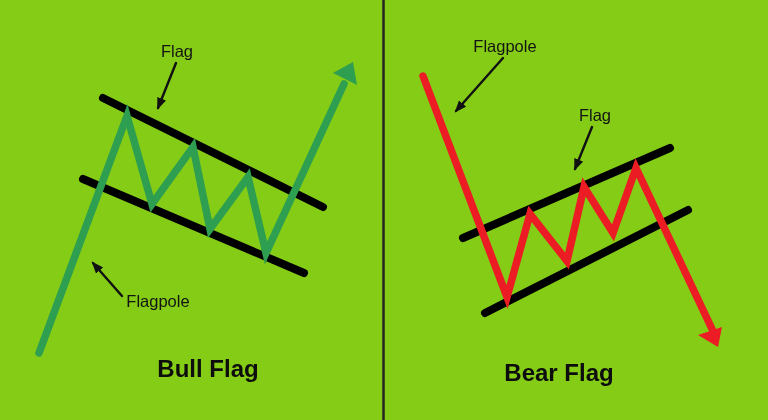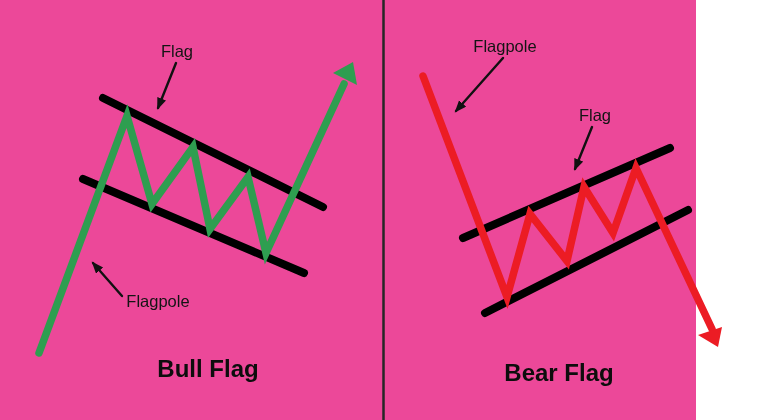--- a/index.html
+++ b/index.html
@@ -6,23 +6,23 @@
     margin: 0;
     padding: 0;
     width: 768px;
     height: 420px;
     background: #ffffff;
     overflow: hidden;
     font-family: "Liberation Sans", sans-serif;
   }
   .stage {
     position: relative;
-    width: 696px;
+    width: 768px;
     height: 420px;
-    background: #ec4899;
+    background: #84cc16;
   }
   svg { display: block; }
   .channel-line {
     fill: none;
     stroke-width: 8;
     stroke-linecap: round;
   }
   .price-line {
     fill: none;
     stroke-width: 7.5;

